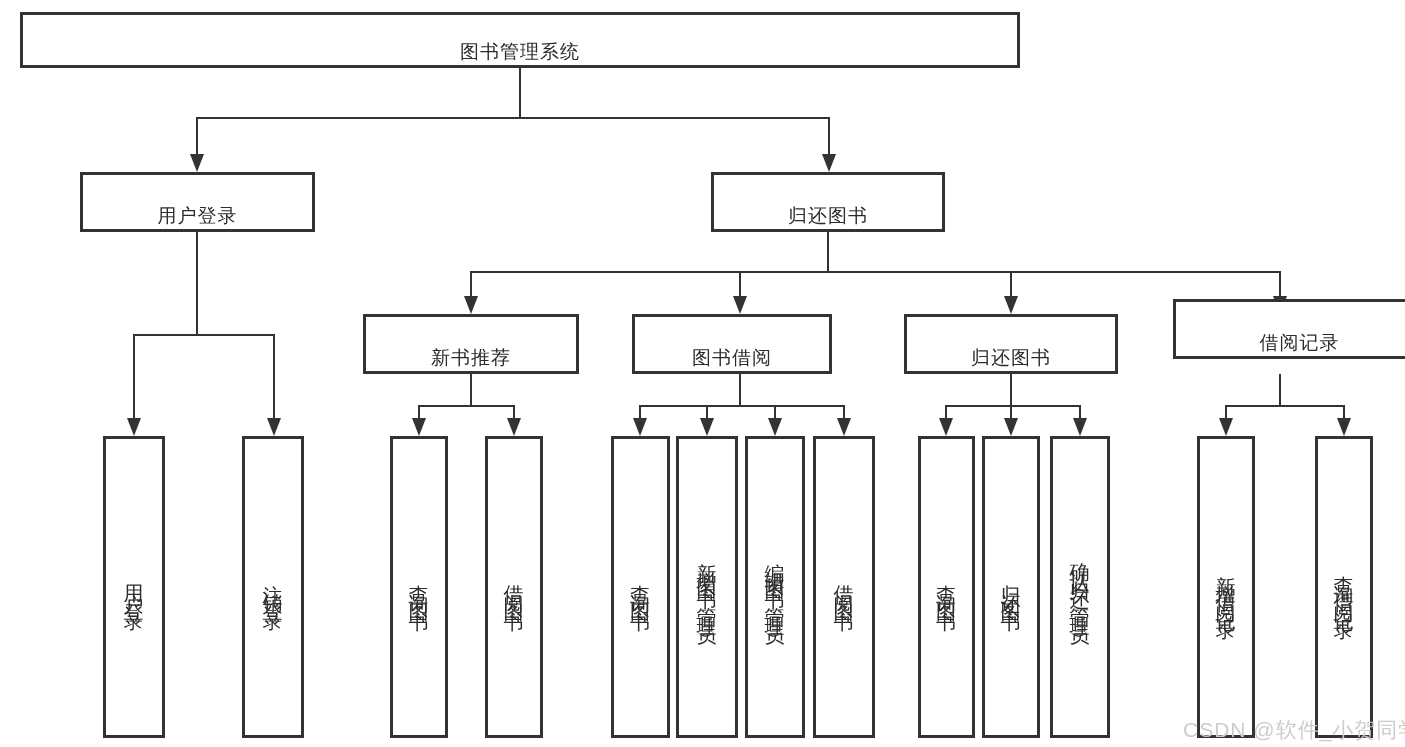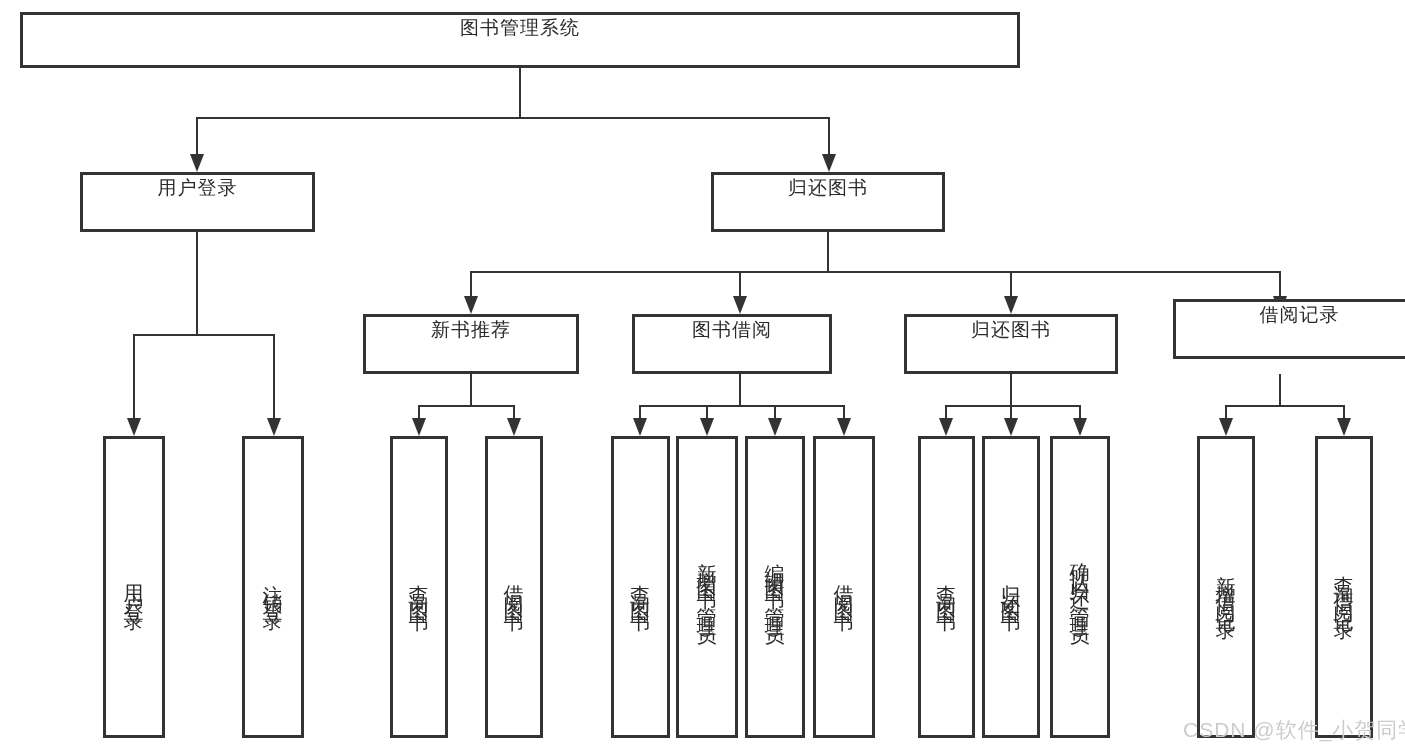--- a/index.html
+++ b/index.html
@@ -3,21 +3,21 @@
 <meta charset="utf-8">
 <style>
   html,body { margin:0; padding:0; background:#ffffff; }
   .canvas {
     position:relative; width:1405px; height:747px; background:#ffffff;
     font-family:"Liberation Sans", sans-serif; overflow:hidden;
   }
   .hbox {
     position:absolute; box-sizing:border-box;
     border:3px solid #333333; background:#ffffff;
-    display:flex; align-items:flex-start; justify-content:center;
+    display:flex; align-items:flex-end; justify-content:center;
     font-size:19px; color:#2b2b2b; letter-spacing:1px; white-space:nowrap;
   }
   .vbox {
     position:absolute; box-sizing:border-box;
     border:3px solid #333333; background:#ffffff;
     display:flex; align-items:center; justify-content:center;
     writing-mode:vertical-rl; text-orientation:mixed;
     font-size:20px; letter-spacing:9px; color:#2b2b2b; line-height:1;
   }
   .hline { position:absolute; height:2px; background:#333333; }

